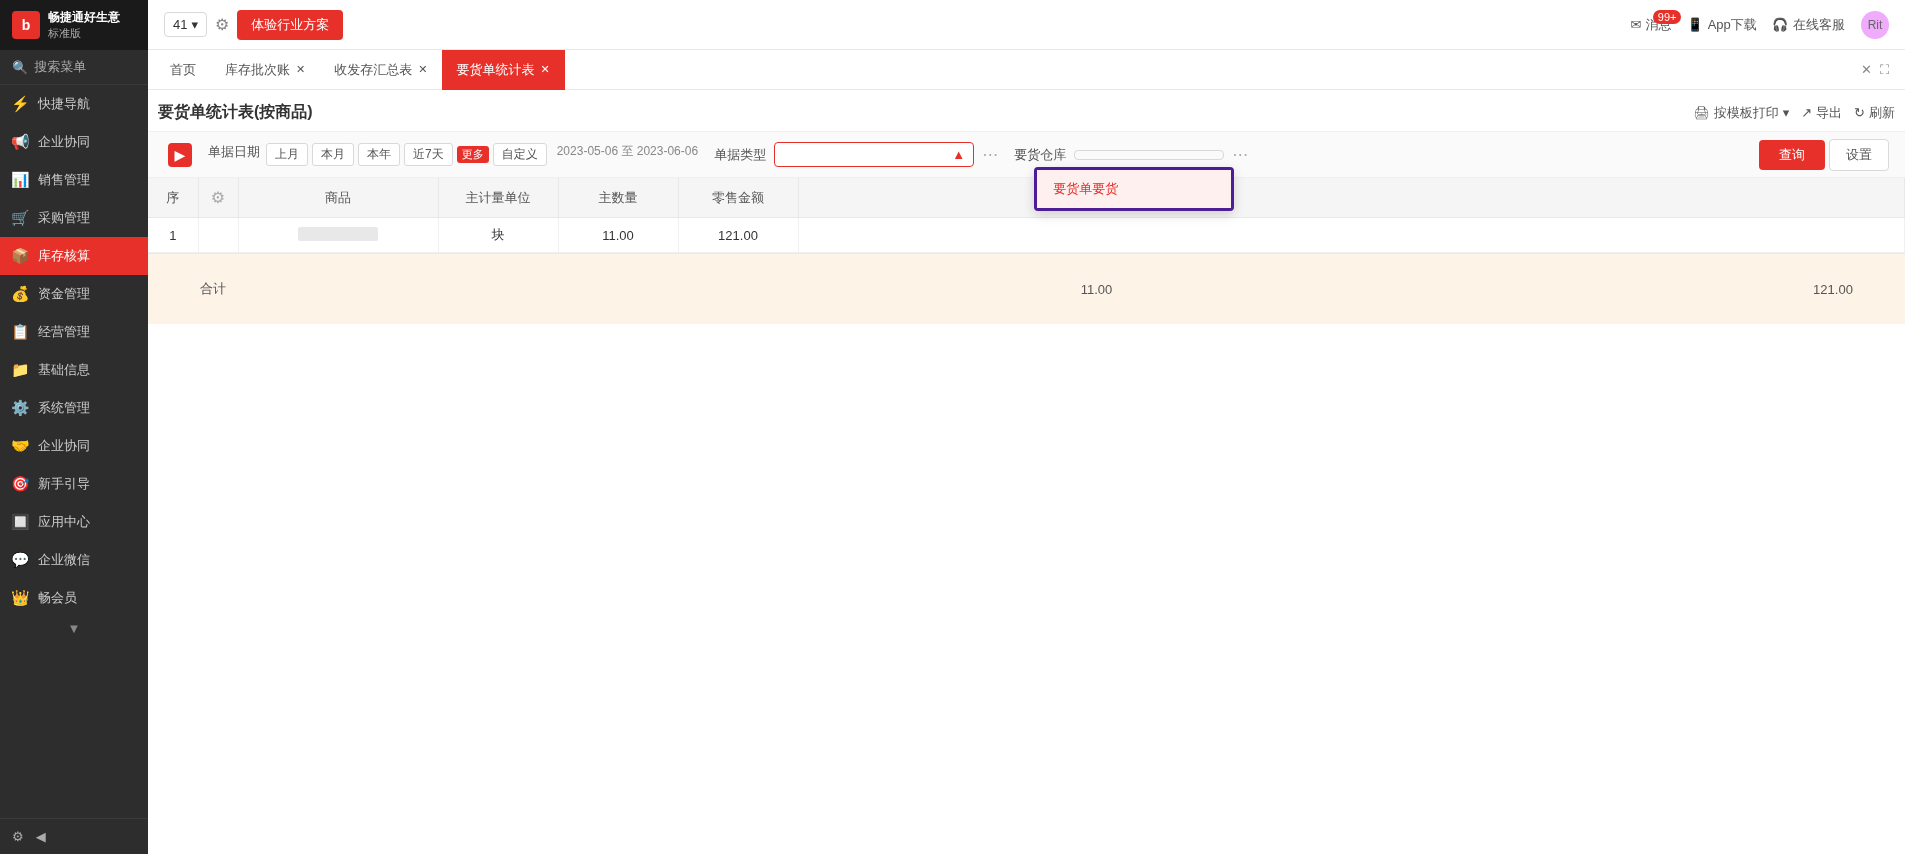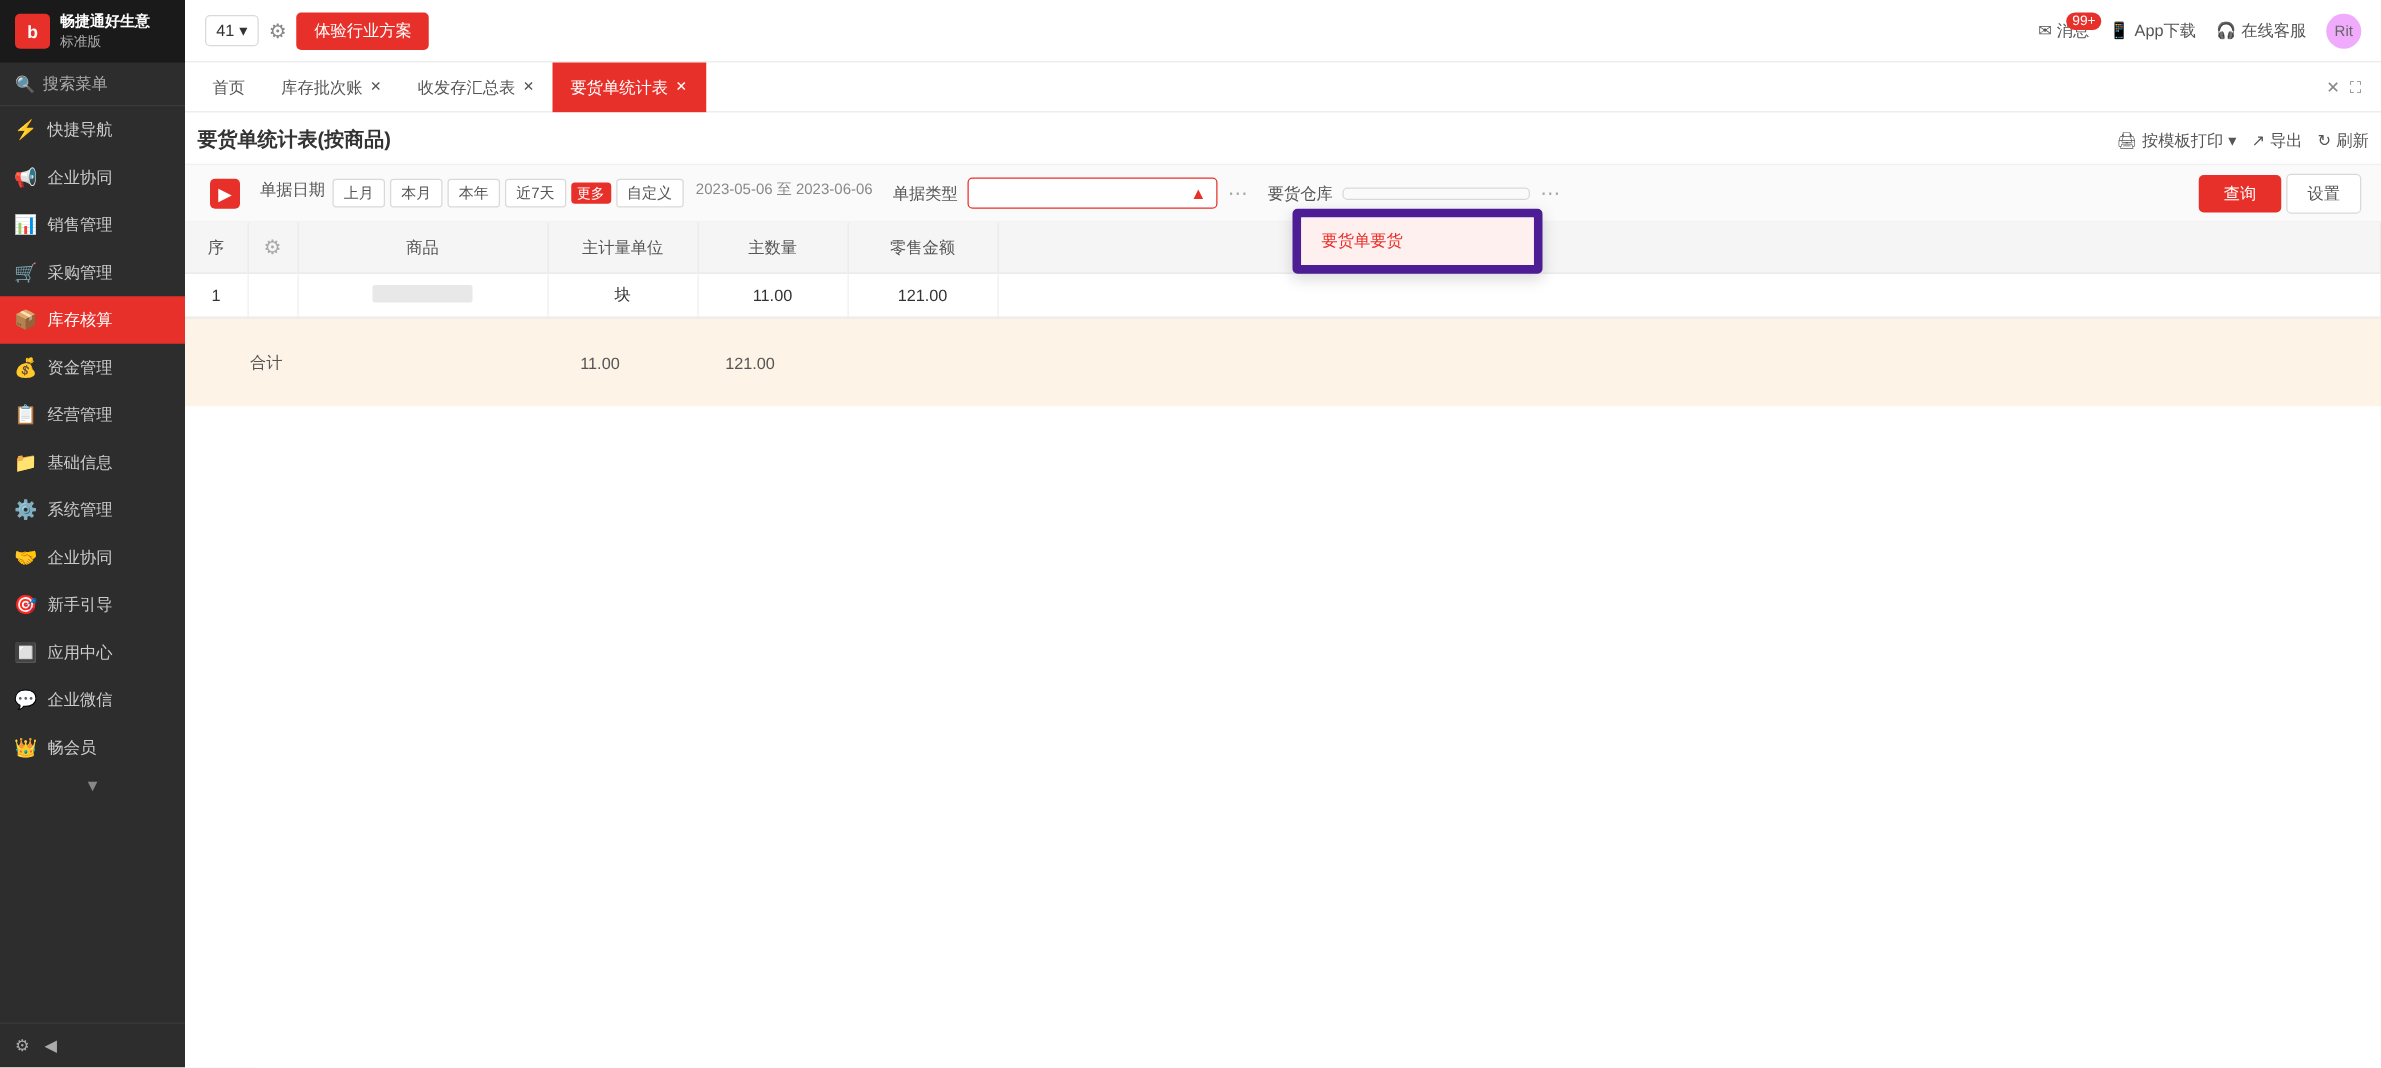--- a/index.html
+++ b/index.html
@@ -354,21 +354,21 @@
       transform: translateY(-50%);
     }
 
     
     .dropdown-overlay {
       position: absolute;
       top: 100%;
       left: 320px;
       z-index: 100;
       background: white;
-      border: 7px solid #4c1d95;
+      border: 3px solid #4c1d95;
       border-radius: 4px;
       box-shadow: 0 4px 12px rgba(0,0,0,0.15);
       min-width: 200px;
     }
     .dropdown-item {
       padding: 10px 16px;
       cursor: pointer;
       font-size: 13px;
       color: #333;
     }
@@ -415,20 +415,21 @@
     .total-row {
       background: #fdf3e7;
       display: flex;
       align-items: center;
       padding: 26px 12px;
       font-size: 13px;
       color: #555;
       border-top: 1px solid #e8e8e8;
       position: sticky;
       bottom: 0;
+      justify-content: space-between;
     }
     .total-label { width: 260px; padding-left: 40px; }
     .total-qty { width: 120px; text-align: center; }
     .total-amount { width: 120px; text-align: center; }
 
     .settings-gear { color: #aaa; cursor: pointer; font-size: 16px; }
   </style>
 </head>
 <body>
 

